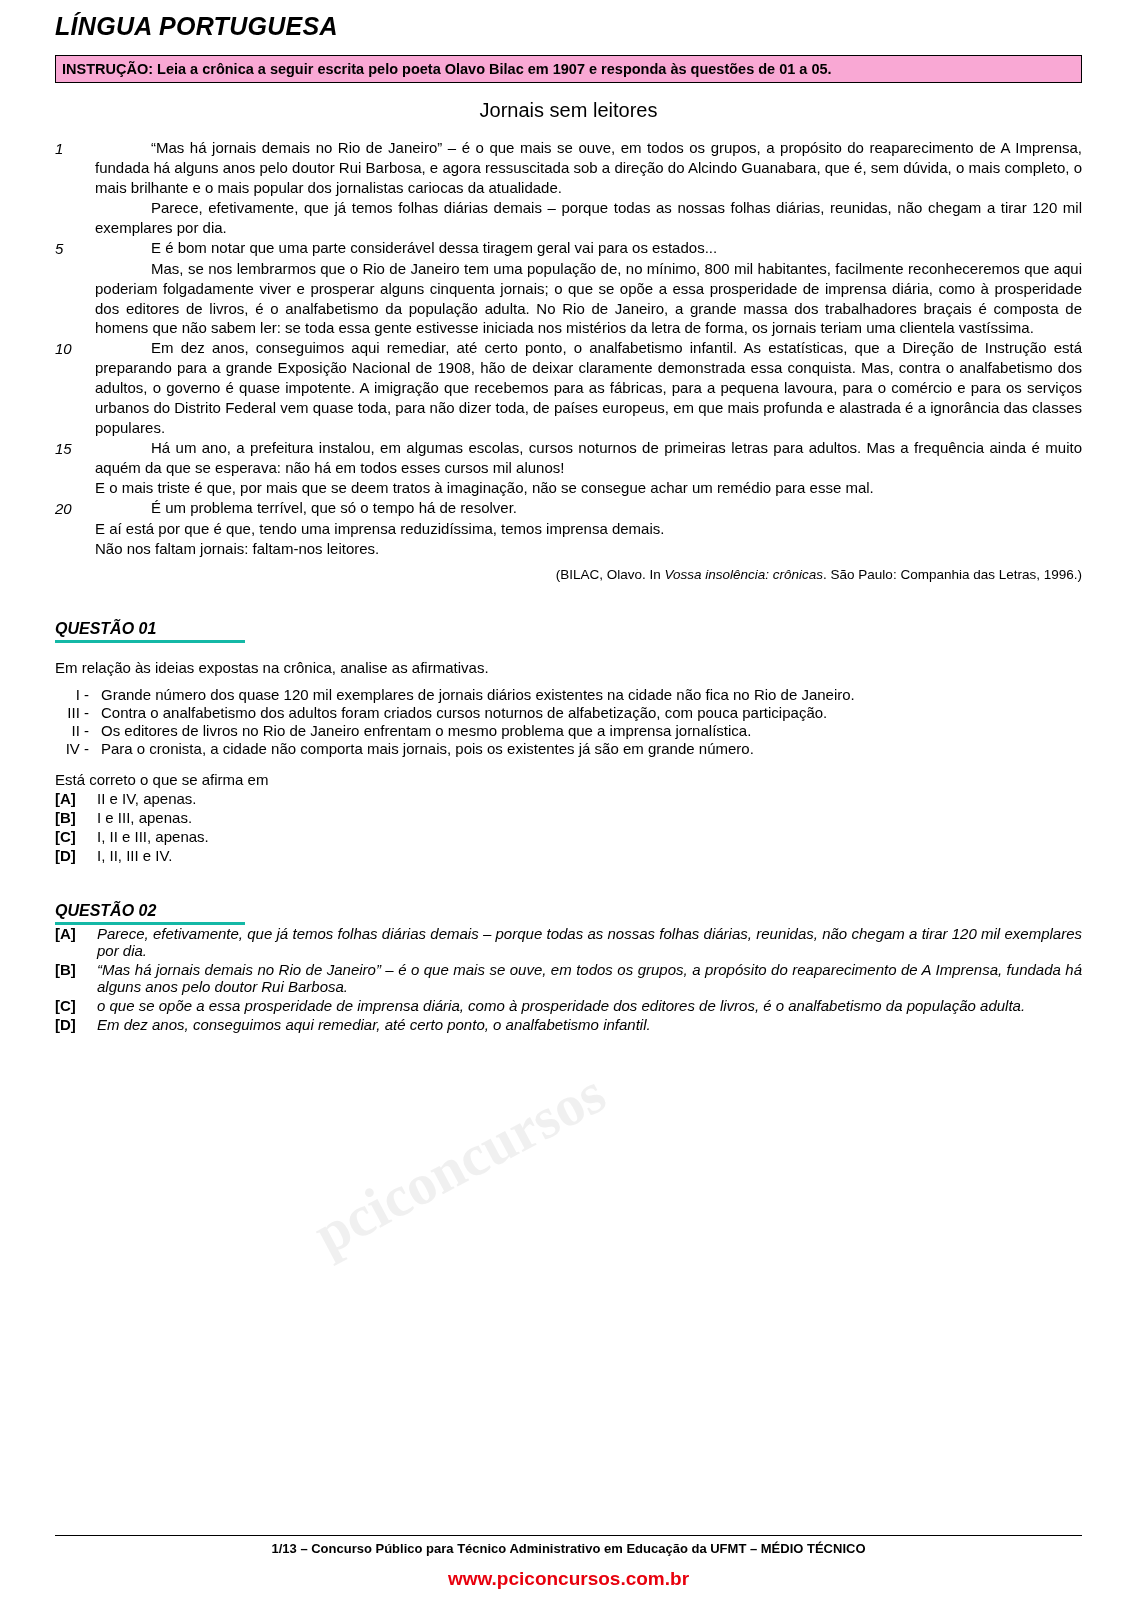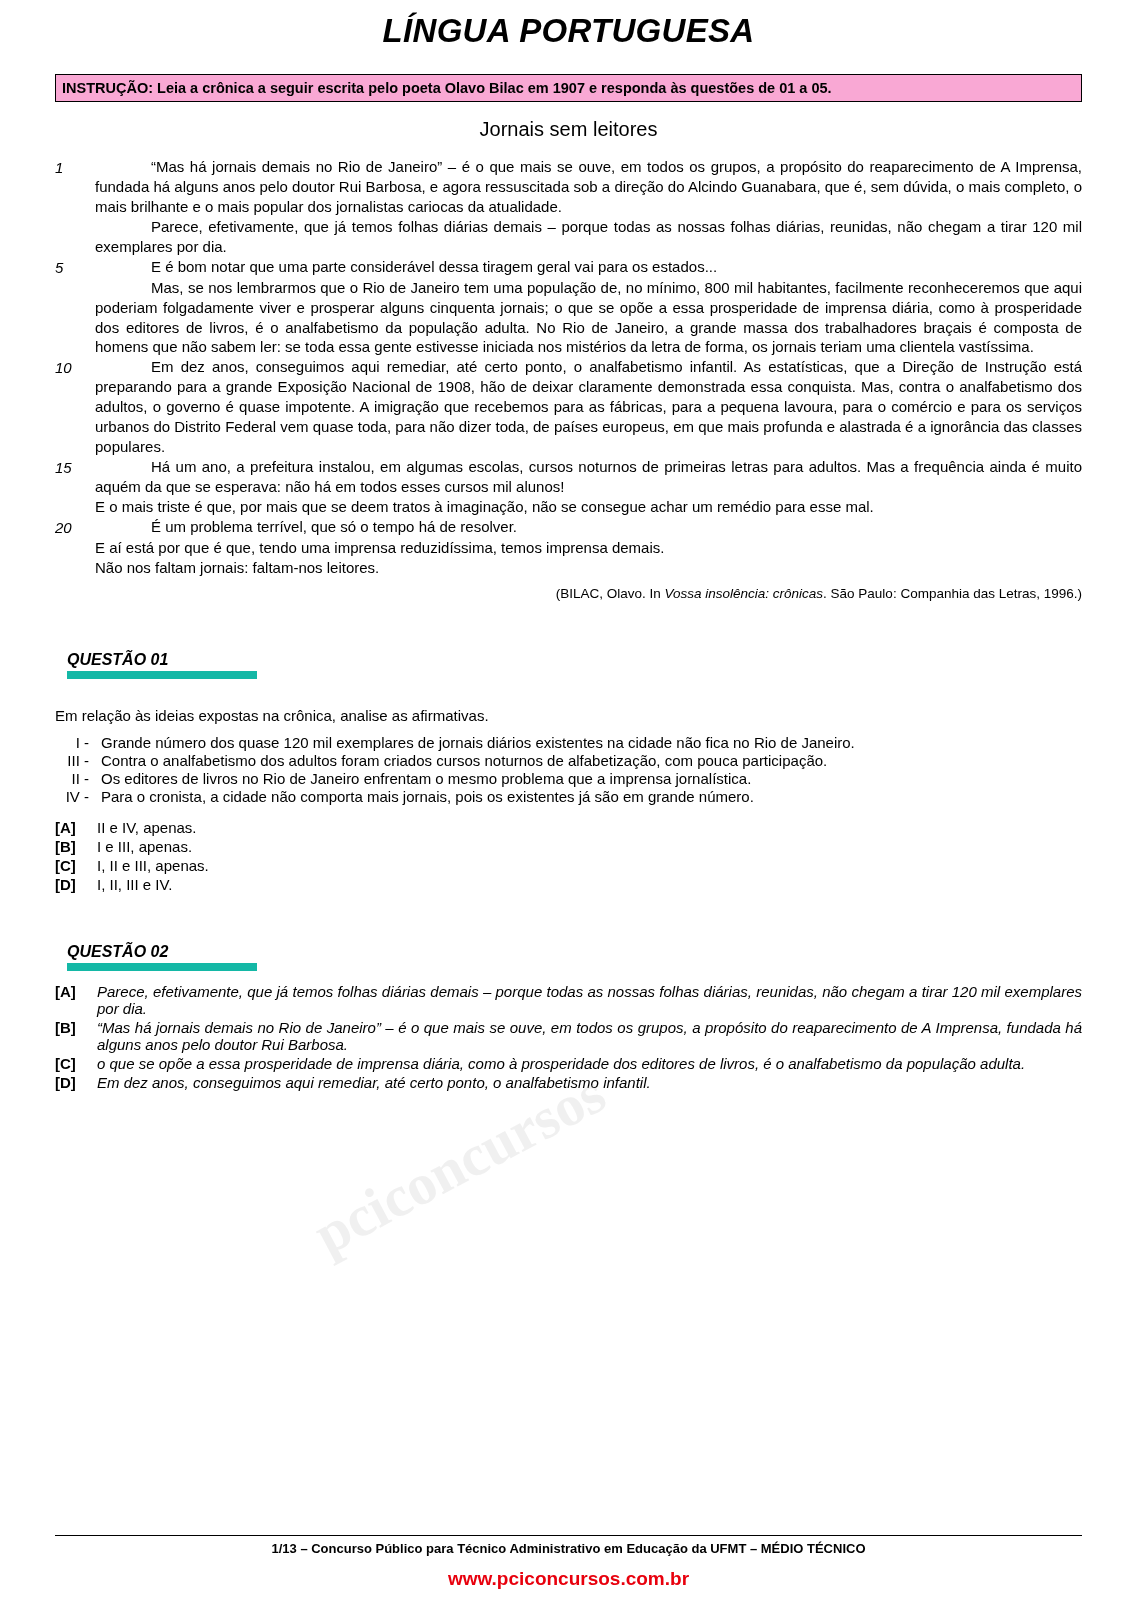--- a/index.html
+++ b/index.html
@@ -15,26 +15,25 @@
     color: #000000;
     position: relative;
   }
   .page {
     position: relative;
     width: 1137px;
     min-height: 1600px;
     padding: 8px 55px 0 55px;
   }
   .doc-title {
-    text-align: center;
-    font-size: 33px;
+    font-size: 25px;
     font-weight: bold;
     font-style: italic;
     letter-spacing: .3px;
-    margin: 4px 0 24px 0;
+    margin: 4px 0 14px 0;
   }
   .instruction-bar {
     background: #f9a8d4;
     border: 1px solid #000;
     font-size: 14.5px;
     font-weight: bold;
     padding: 5px 6px 5px 6px;
     margin-bottom: 16px;
   }
   .text-title {
@@ -69,24 +68,24 @@
     text-align: right;
     font-size: 13.5px;
     margin-top: 8px;
   }
   .source em { font-style: italic; }
   .q-head {
     font-size: 16px;
     font-weight: bold;
     font-style: italic;
     display: inline-block;
-    border-bottom: 8px solid #14b8a6;
+    border-bottom: 3px solid #14b8a6;
     padding: 0 0 2px 0;
     min-width: 190px;
-    margin: 12px;
+    margin: 0;
   }
   .q-block { margin-top: 38px; }
   .q-stem {
     font-size: 15px;
     margin: 16px 0 10px 0;
   }
   .roman-list {
     font-size: 15px;
     margin: 0 0 14px 0;
   }
@@ -238,20 +237,21 @@
       <div class="roman-row">
         <div class="roman-label">II -</div>
         <div class="roman-text">Os editores de livros no Rio de Janeiro enfrentam o mesmo problema que a imprensa jornalística.</div>
       </div>
       <div class="roman-row">
         <div class="roman-label">IV -</div>
         <div class="roman-text">Para o cronista, a cidade não comporta mais jornais, pois os existentes já são em grande número.</div>
       </div>
     </div>
 
+    <div class="alt-intro">Está correto o que se afirma em</div>
 
     <div class="alts">
       <div class="alt-row">
         <div class="alt-key">[A]</div>
         <div class="alt-text">II e IV, apenas.</div>
       </div>
       <div class="alt-row">
         <div class="alt-key">[B]</div>
         <div class="alt-text">I e III, apenas.</div>
       </div>

